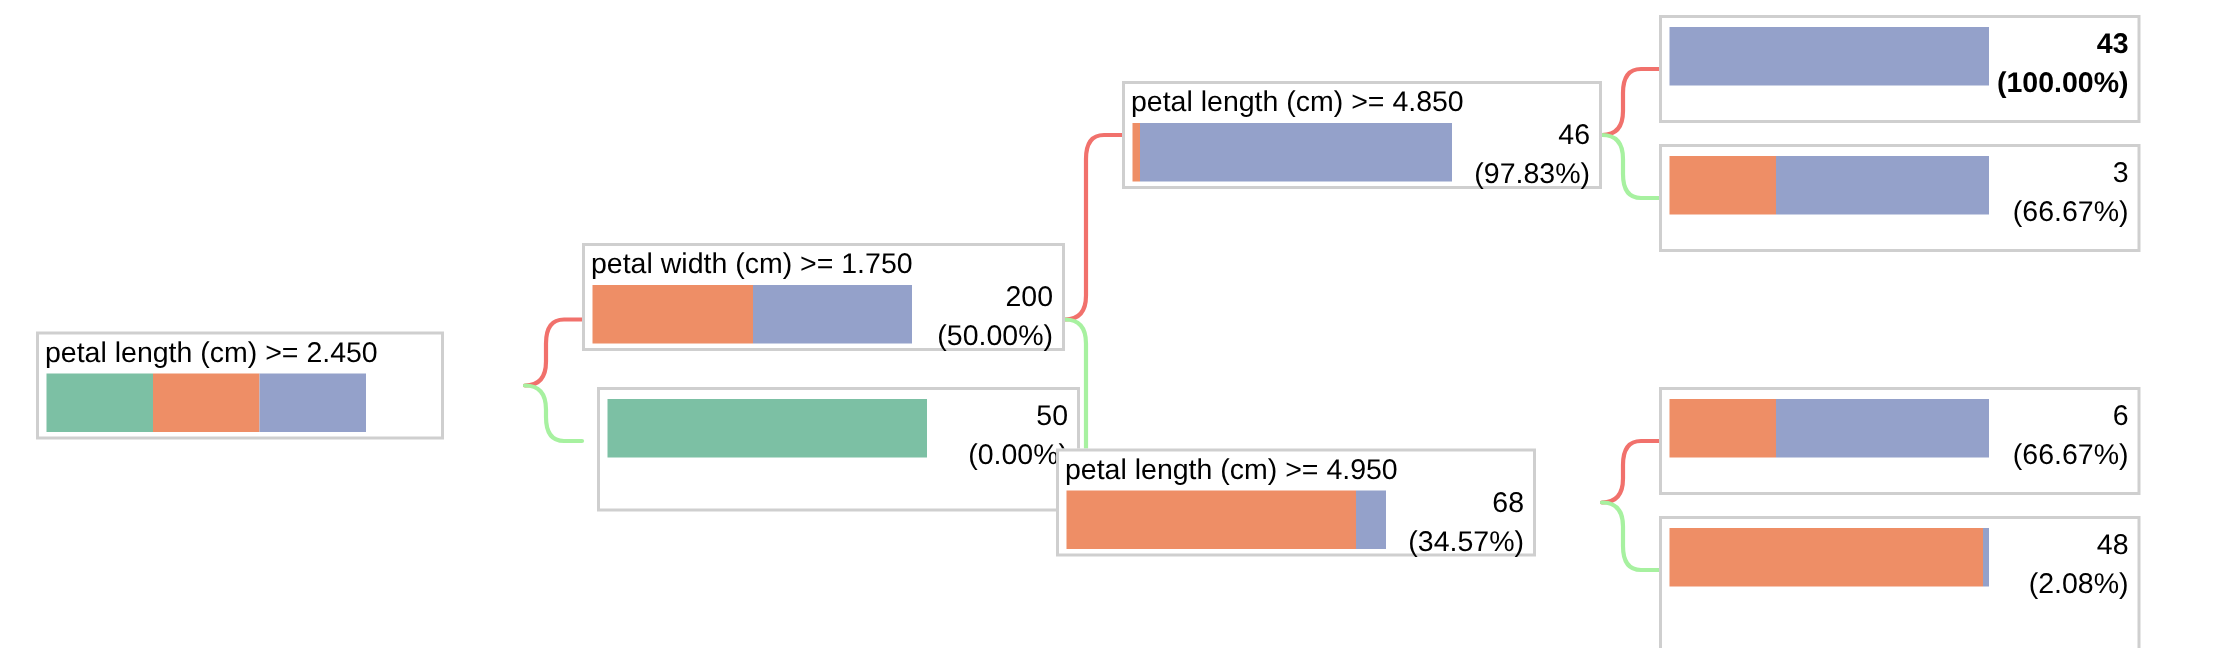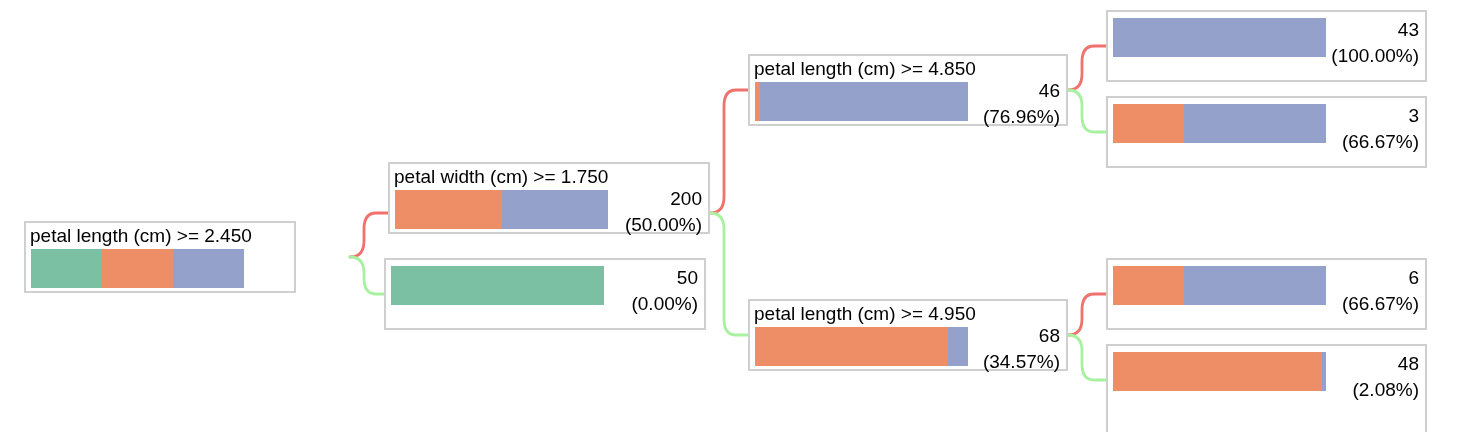--- a/index.html
+++ b/index.html
@@ -83,52 +83,52 @@
       <div class="title">petal width (cm) &gt;= 1.750</div>
       <div class="bar">
         <div class="seg" style="width: 50%; background: rgb(238, 142, 102);"></div>
         <div class="seg" style="width: 50%; background: rgb(148, 161, 202);"></div>
       </div>
       <div class="stats">
         <div>200</div>
         <div>(50.00%)</div>
       </div>
     </div>
-    <div class="node leaf" style="left: 384px; top: 258px; width: 322px; height: 72px;">
+    <div class="node leaf" style="left: 398px; top: 258px; width: 322px; height: 83px;">
       <div class="bar">
         <div class="seg" style="width: 100%; background: rgb(124, 192, 164);"></div>
       </div>
       <div class="stats">
         <div>50</div>
         <div>(0.00%)</div>
       </div>
     </div>
     <div class="node internal" style="left: 748px; top: 54px; width: 320px; height: 72px;">
       <div class="title">petal length (cm) &gt;= 4.850</div>
       <div class="bar">
         <div class="seg" style="width: 2.17%; background: rgb(238, 142, 102);"></div>
         <div class="seg" style="width: 97.83%; background: rgb(148, 161, 202);"></div>
       </div>
       <div class="stats">
         <div>46</div>
-        <div>(76.96%)</div>
+        <div>(97.83%)</div>
       </div>
     </div>
-    <div class="node internal" style="left: 748px; top: 299px; width: 320px; height: 72px;">
+    <div class="node internal" style="left: 704px; top: 299px; width: 320px; height: 72px;">
       <div class="title">petal length (cm) &gt;= 4.950</div>
       <div class="bar">
         <div class="seg" style="width: 90.74%; background: rgb(238, 142, 102);"></div>
         <div class="seg" style="width: 9.26%; background: rgb(148, 161, 202);"></div>
       </div>
       <div class="stats">
         <div>68</div>
         <div>(34.57%)</div>
       </div>
     </div>
-    <div class="node leaf" style="left: 1106px; top: 10px; width: 321px; height: 72px;">
+    <div class="node leaf" style="left: 1106px; top: 10px; width: 321px; height: 72px; font-weight: bold;">
       <div class="bar">
         <div class="seg" style="width: 100%; background: rgb(148, 161, 202);"></div>
       </div>
       <div class="stats">
         <div>43</div>
         <div>(100.00%)</div>
       </div>
     </div>
     <div class="node leaf" style="left: 1106px; top: 96px; width: 321px; height: 72px;">
       <div class="bar">

